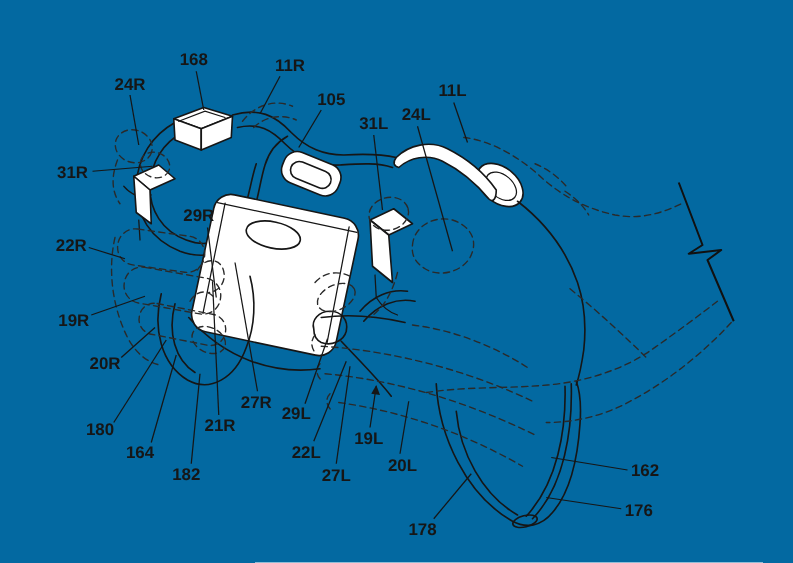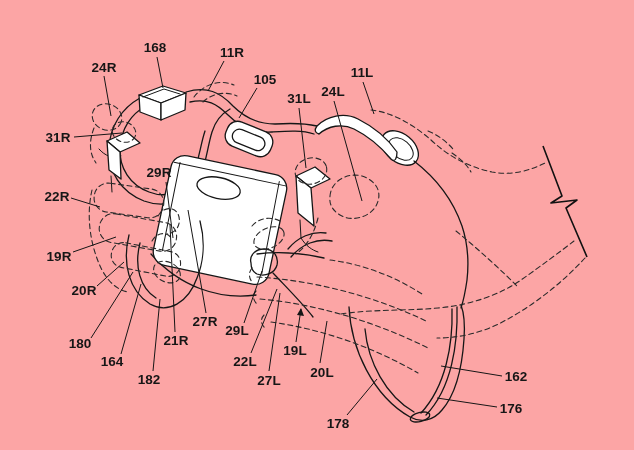--- a/index.html
+++ b/index.html
@@ -1,16 +1,16 @@
 <!DOCTYPE html>
 <html><head>
 <meta charset="utf-8">
 <style>
   html,body{margin:0;padding:0;background:#ffffff;}
-  .stage{position:relative;width:634px;height:450px;background:#fca5a5;overflow:hidden;
+  .stage{position:relative;width:634px;height:450px;background:#0369a1;overflow:hidden;
          font-family:"Liberation Sans", sans-serif;}
   svg{position:absolute;left:0;top:0;}
   .s  {fill:none;stroke:#161616;stroke-width:1.3;stroke-linecap:round;stroke-linejoin:round;}
   .sw {fill:#ffffff;stroke:#161616;stroke-width:1.3;stroke-linejoin:round;}
   .thin{fill:none;stroke:#161616;stroke-width:1;stroke-linecap:round;}
   .d  {fill:none;stroke:#2a2a2a;stroke-width:1.1;stroke-dasharray:5 3.5;stroke-linecap:round;}
   .brk{fill:none;stroke:#111;stroke-width:1.6;stroke-linejoin:round;}
   .ld {stroke:#161616;stroke-width:1;fill:none;}
   .num{font:600 13.5px "Liberation Sans", sans-serif;fill:#161616;text-anchor:middle;}
 </style>

